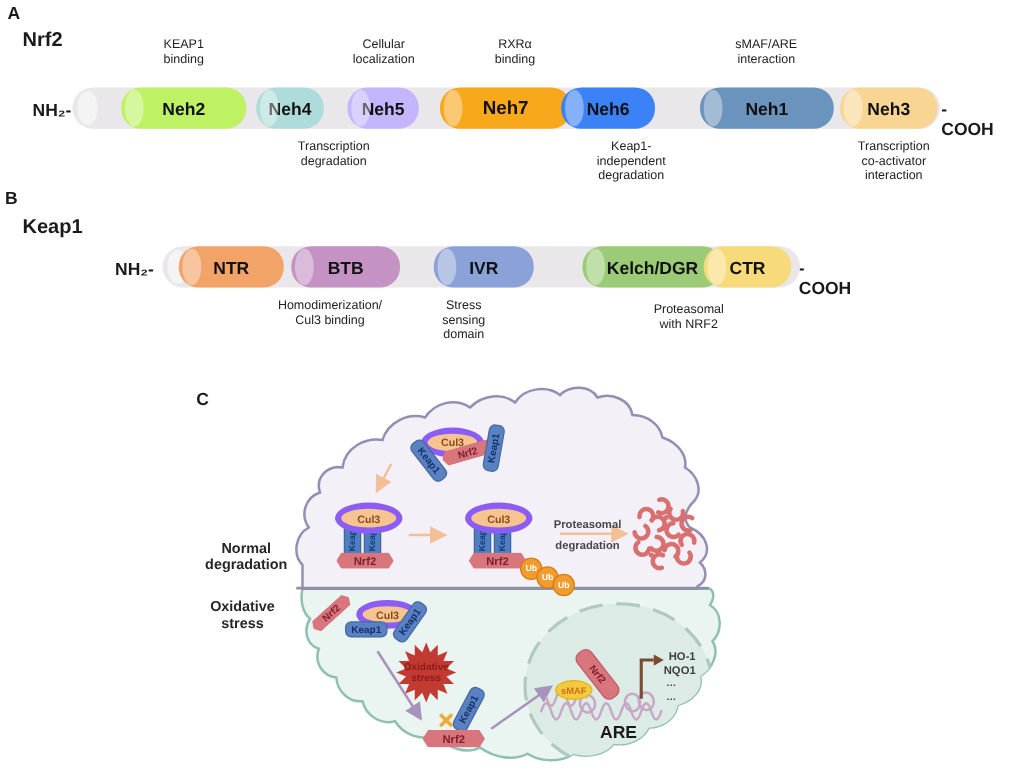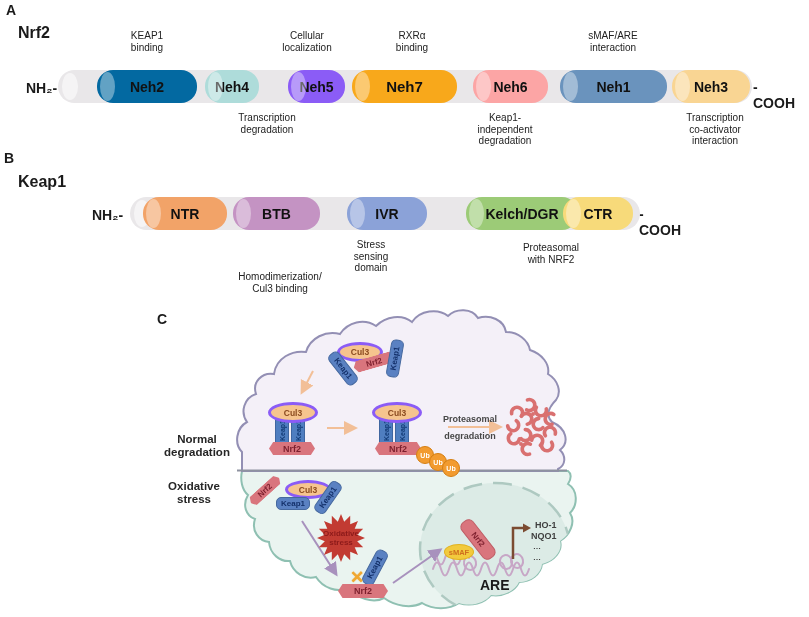--- a/index.html
+++ b/index.html
@@ -14,21 +14,21 @@
   .dom{position:absolute;height:33px;border-radius:16px;display:flex;align-items:center;
        justify-content:center;font-weight:bold;font-size:14px;color:#111;}
   .dom::before{content:"";position:absolute;left:3px;top:2px;width:15px;height:29px;
                border-radius:50%;background:rgba(255,255,255,.38);}
   .ann{position:absolute;font-size:10px;line-height:11.5px;color:#222;text-align:center;
        white-space:pre-line;transform:translateX(-50%);}
   .ttl{position:absolute;font-weight:bold;}
   
   .c-mol{position:absolute;display:flex;align-items:center;justify-content:center;
          font-weight:bold;transform-origin:center;}
-  .cul3{background:#f6c48e;border:3px solid #8b5cf6;border-radius:50%;
+  .cul3{background:#f6c48e;border:5px solid #8b5cf6;border-radius:50%;
         color:#8a4a1f;font-size:8.5px;}
   .kpill{background:#5a81c2;border:1px solid #46699f;border-radius:5px;
          color:#14316b;font-size:8px;}
   .kbar{background:#4f7ec0;border:1px solid #3f66a0;border-radius:5px;}
   .kbar span{transform:rotate(-90deg);font-size:7px;font-weight:bold;color:#123a75;white-space:nowrap;}
   .npill{background:#d9757d;border:1px solid #c05f67;color:#7c1f2d;font-size:9px;}
   .hex{clip-path:polygon(9% 0,91% 0,100% 50%,91% 100%,9% 100%,0 50%);border:none;}
   .rnd{border-radius:6px;}
   .ub{background:#f29b2f;border:1.5px solid #d57f12;border-radius:50%;
       color:#fff;font-size:7px;width:16px;height:16px;}
@@ -132,33 +132,33 @@
     </g>
   </svg>
 
   <div class="lay2" style="position:absolute;left:0;top:0;">
     <div class="ttl" style="left:6px;top:2px;font-size:14px;position:absolute;">A</div>
     <div class="ttl" style="left:18px;top:24px;font-size:16px;position:absolute;">Nrf2</div>
     <div class="ttl" style="left:26px;top:80px;font-size:14px;position:absolute;">NH₂-</div>
     <div class="ttl" style="left:753px;top:79px;font-size:14px;position:absolute;">-COOH</div>
 
     <div class="bar" style="left:58px;top:70px;width:694px;height:33px;"></div>
-    <div class="dom" style="left:97px;top:70px;width:100px;background:#0369a1;">
+    <div class="dom" style="left:97px;top:70px;width:100px;background:#bef264;">
       <span>Neh2</span>
       </div>
     <div class="dom" style="left:205px;top:70px;width:54px;background:#aedcda;">
       <span>Neh4</span>
       </div>
-    <div class="dom" style="left:288px;top:70px;width:57px;background:#8b5cf6;">
+    <div class="dom" style="left:278px;top:70px;width:57px;background:#c4b5fd;">
       <span>Neh5</span>
       </div>
     <div class="dom" style="left:352px;top:70px;width:105px;background:#f8a81b;font-size:15px;">
       <span>Neh7</span>
       </div>
-    <div class="dom" style="left:473px;top:70px;width:75px;background:#fca5a5;">
+    <div class="dom" style="left:449px;top:70px;width:75px;background:#3b82f6;">
       <span>Neh6</span>
       </div>
     <div class="dom" style="left:560px;top:70px;width:107px;background:#6a93bd;">
       <span>Neh1</span>
       </div>
     <div class="dom" style="left:672px;top:70px;width:78px;background:#f9d593;">
       <span>Neh3</span>
       </div>
 
     <div class="ann" style="left:147px;top:30px;">KEAP1
@@ -194,21 +194,21 @@
     <div class="dom" style="left:347px;top:197px;width:80px;background:#8ba2d8;">
       <span>IVR</span>
       </div>
     <div class="dom" style="left:466px;top:197px;width:112px;background:#9ccb77;">
       <span>Kelch/DGR</span>
       </div>
     <div class="dom" style="left:563px;top:197px;width:70px;background:#f7da7a;">
       <span>CTR</span>
       </div>
 
-    <div class="ann" style="left:280px;top:239px;margin-top:32px;">Homodimerization/
+    <div class="ann" style="left:264px;top:239px;">Homodimerization/
 Cul3 binding</div>
     <div class="ann" style="left:371px;top:239px;">Stress sensing
 domain</div>
     <div class="ann" style="left:551px;top:242px;">Proteasomal with NRF2</div>
   </div>
 
   <div class="lay3" style="position:absolute;left:0;top:0;">
     <div class="ttl" style="left:157px;top:311px;font-size:14px;position:absolute;">C</div>
     <div class="clabel" style="left:197px;top:433px;">Normal
 degradation</div>

